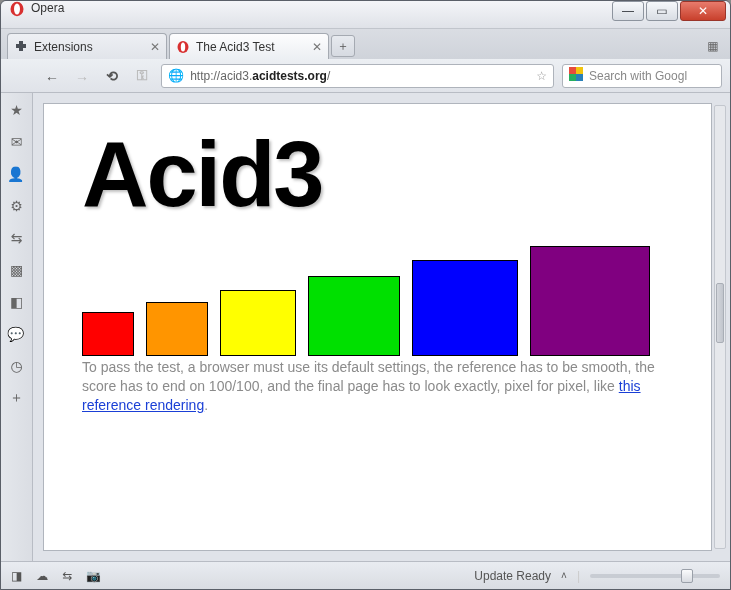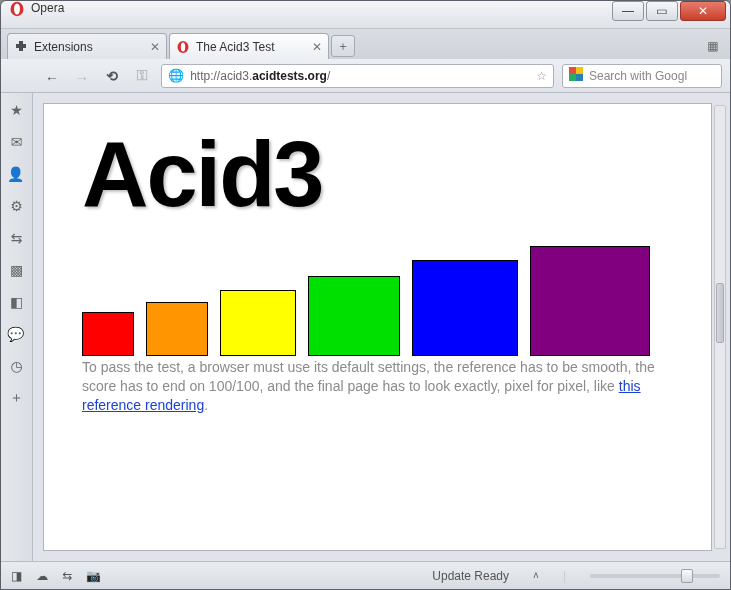--- a/index.html
+++ b/index.html
@@ -195,21 +195,21 @@
   
   .statusbar{
     height:28px;
     background: linear-gradient(to bottom, #e9ecf1, #d9dce2);
     border-top:1px solid #b8bcc4;
     display:flex; align-items:center;
     padding:0 10px; gap:14px;
     color:#555;
   }
   .statusbar .sb-left{display:flex; gap:14px;}
-  .statusbar .sb-right{margin-left:auto; display:flex; align-items:center; gap:24px;}
+  .statusbar .sb-right{margin-left:auto; display:flex; align-items:center; gap:10px;}
   .zoom-track{
     width:130px; height:4px; background:#c8ccd3; border-radius:2px; position:relative;
   }
   .zoom-thumb{
     position:absolute; top:-5px; left:70%; width:12px; height:14px;
     background:linear-gradient(to bottom,#fafbfc,#d8dbe1);
     border:1px solid #9aa0a9; border-radius:2px;
   }
 </style>
 </head>

